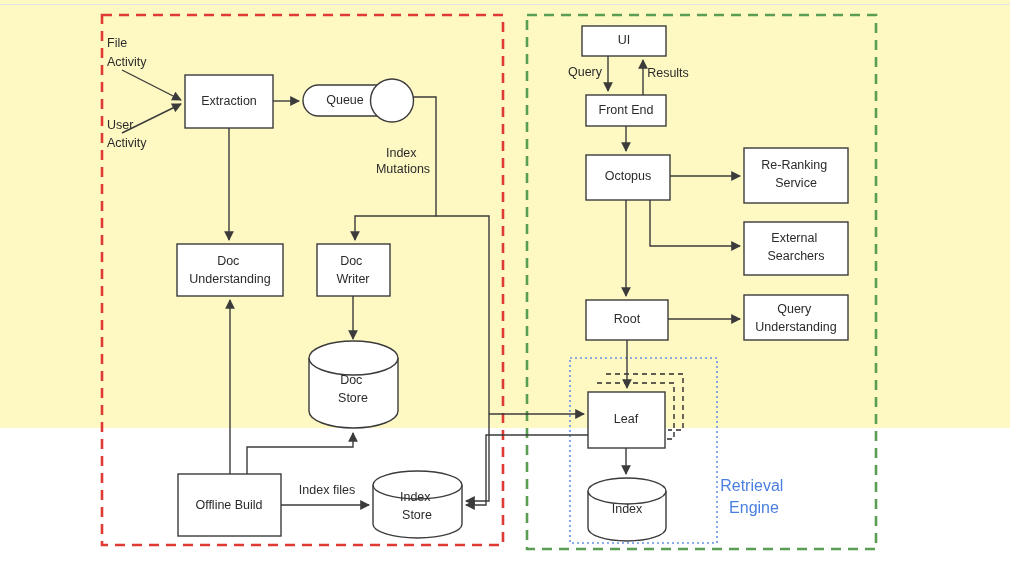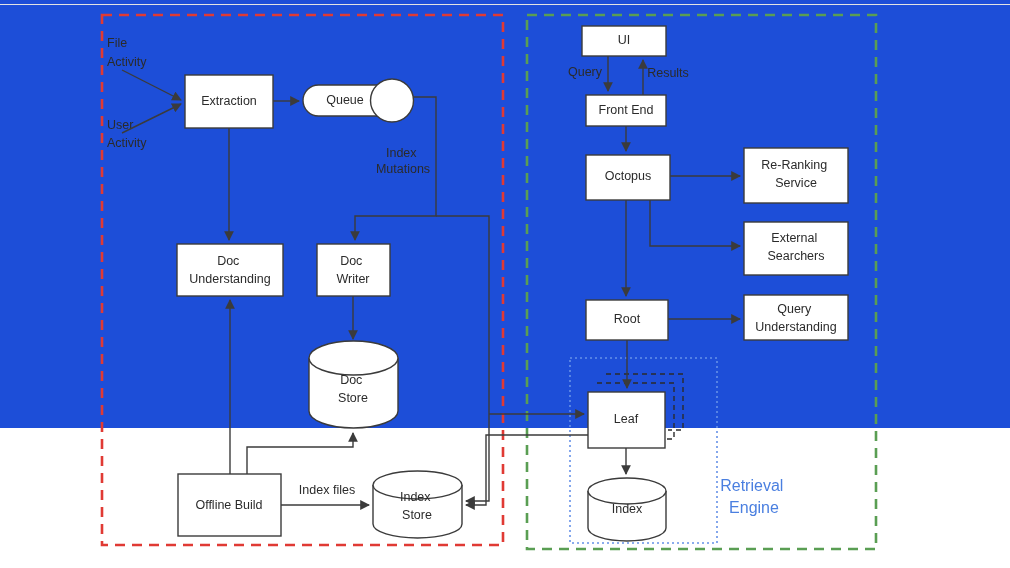--- a/index.html
+++ b/index.html
@@ -1,18 +1,18 @@
 <!DOCTYPE html>
 <html><head>
 <meta charset="utf-8">
 <style>
   html,body{margin:0;padding:0;background:#ffffff;}
   body{width:1010px;height:568px;overflow:hidden;
        font-family:"Liberation Sans","DejaVu Sans",sans-serif;}
-  #stage{position:relative;width:1010px;height:428px;background:#1d4ed8;}
+  #stage{position:relative;width:1010px;height:428px;background:#fef9c3;}
   #topline{position:absolute;left:0;top:4px;width:1010px;height:1px;background:#e3e3e3;}
   svg#diagram{position:absolute;left:0;top:0;width:1010px;height:568px;}
   .node-label{font-family:"Liberation Sans","DejaVu Sans",sans-serif;
               font-size:12.5px;fill:#2b2b2b;text-anchor:middle;dominant-baseline:middle;}
   .edge-label{font-family:"Liberation Sans","DejaVu Sans",sans-serif;
               font-size:12.5px;fill:#2b2b2b;text-anchor:middle;dominant-baseline:middle;}
   .side-label{font-family:"Liberation Sans","DejaVu Sans",sans-serif;
               font-size:12.5px;fill:#2b2b2b;text-anchor:start;dominant-baseline:middle;}
   .group-label{font-family:"Liberation Sans","DejaVu Sans",sans-serif;
                font-size:16px;text-anchor:middle;dominant-baseline:middle;}

